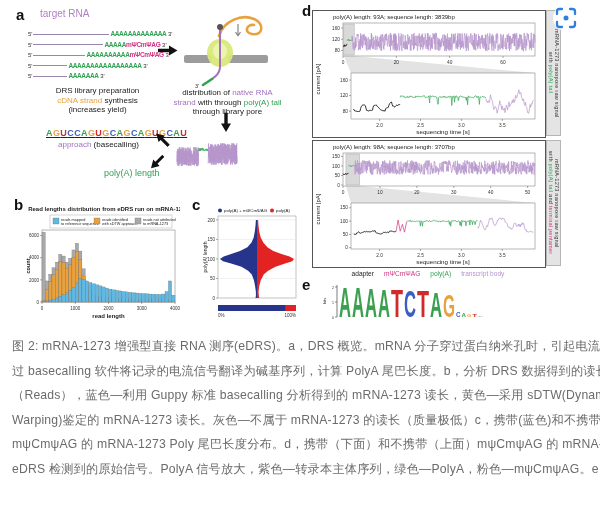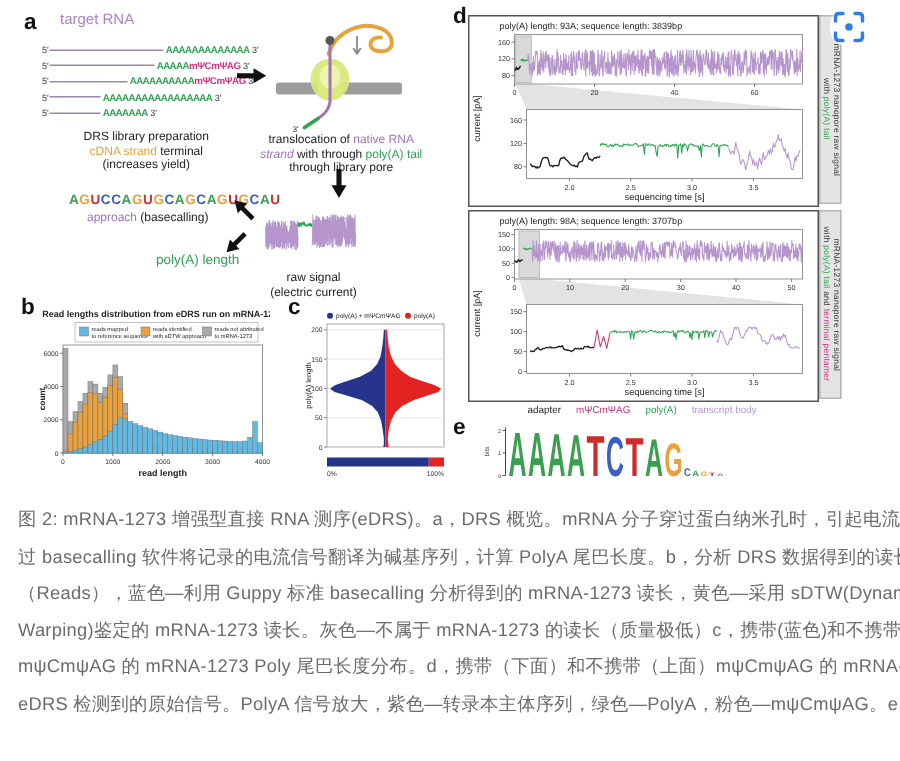--- a/index.html
+++ b/index.html
@@ -9,21 +9,21 @@
   .plabel{font-size:15px;font-weight:bold;color:#111;}
   
   .strand-row{white-space:nowrap;height:10.5px;line-height:10.5px;font-size:6.5px;}
   .strand-row .prime{color:#333;font-size:6px;}
   .strand-line{display:inline-block;border-top:1px solid #9b86ad;vertical-align:middle;margin:0 1px;}
   .tailA{color:#2fa352;font-weight:bold;letter-spacing:-0.4px;}
   .modseq{color:#d23280;font-weight:bold;letter-spacing:-0.3px;}
   .smalltext{font-size:8px;line-height:9.5px;text-align:center;color:#222;}
   .arrow{width:20px;height:13px;}
   .arrow svg{display:block;}
-  .seq-big{font-size:9px;font-weight:bold;letter-spacing:0.4px;white-space:nowrap;}
+  .seq-big{font-size:9px;font-weight:bold;letter-spacing:0.4px;white-space:nowrap;text-decoration:underline;}
   
   .sidestrip{width:15px;height:126px;background:#e4e4e4;border:1px solid #b5b5b5;
              display:flex;align-items:center;justify-content:center;box-sizing:border-box;}
   .sidestrip .vt{writing-mode:vertical-rl;font-size:5.6px;line-height:6.5px;text-align:center;
                  color:#333;letter-spacing:.2px;}
   .dlegend{width:232px;text-align:center;font-size:6.6px;white-space:nowrap;}
   .dlegend span{margin:0 5px;}
   
   .caption{width:580px;font-size:12.2px;line-height:24.5px;color:#6b6b6b;letter-spacing:.2px;}
   .caption div{white-space:nowrap;}
@@ -57,22 +57,22 @@
     <rect x="46" y="45" width="40" height="8" rx="2" fill="#9c9c9c"></rect>
     <ellipse cx="38" cy="43" rx="13" ry="14" fill="#d9e87b" opacity="0.95"></ellipse>
     <ellipse cx="38" cy="41" rx="7" ry="8" fill="#eef5b2" opacity="0.9"></ellipse>
     <path d="M38 18 L38 58 C 37 64 34 66 30 69" fill="none" stroke="#a173bd" stroke-width="2"></path>
     <path d="M30 69 L21 75" fill="none" stroke="#2fa352" stroke-width="2.6" stroke-linecap="round"></path>
     <circle cx="38" cy="17" r="3" fill="#555"></circle>
     <path d="M56 14 v12 m0 0 l-2.5 -4 m2.5 4 l2.5 -4" stroke="#888" stroke-width="1.2" fill="none"></path>
     <text x="13" y="78" font-size="5.5" fill="#333">3'</text>
   </svg>
 
-  <div class="abs smalltext" style="left:30px;top:86px;width:135px;"><span>DRS library preparation</span><br><span style="color: rgb(232, 161, 60); margin-top: 26px;">cDNA strand</span><span> terminal</span><br><span>(increases yield)</span></div>
-  <div class="abs smalltext" style="left:160px;top:88px;width:135px;"><span>translocation of </span><span style="color: rgb(161, 115, 189); text-align: center;">native RNA</span><br><span style="color: rgb(161, 115, 189); font-style: italic;">strand</span><span> with through </span><span style="color: rgb(47, 163, 82);">poly(A) tail</span><br><span>through library pore</span></div>
+  <div class="abs smalltext" style="left:30px;top:86px;width:135px;"><span>DRS library preparation</span><br><span style="color: rgb(232, 161, 60); margin-top: 26px;">cDNA strand</span><span> synthesis</span><br><span>(increases yield)</span></div>
+  <div class="abs smalltext" style="left:160px;top:88px;width:135px;"><span>distribution of </span><span style="color: rgb(161, 115, 189); text-align: center;">native RNA</span><br><span style="color: rgb(161, 115, 189);">strand</span><span> with through </span><span style="color: rgb(47, 163, 82);">poly(A) tail</span><br><span>through library pore</span></div>
 
   <div class="abs arrow" style="left:216px;top:116px;transform:rotate(90deg);">
     <svg width="20" height="13" viewBox="0 0 20 13">
         <path d="M0 4.8 h11 v-3.3 l8.5 5 -8.5 5 v-3.3 h-11 z" fill="#111"></path>
       </svg>
   </div>
 
   <div class="abs seq-big" style="left:46px;top:128px;" id="basecalled"><span style="color: rgb(58, 160, 80);">A</span><span style="color: rgb(232, 161, 60);">G</span><span style="color: rgb(207, 43, 43);">U</span><span style="color: rgb(59, 95, 192);">C</span><span style="color: rgb(59, 95, 192);">C</span><span style="color: rgb(58, 160, 80);">A</span><span style="color: rgb(232, 161, 60);">G</span><span style="color: rgb(207, 43, 43);">U</span><span style="color: rgb(232, 161, 60);">G</span><span style="color: rgb(59, 95, 192);">C</span><span style="color: rgb(58, 160, 80);">A</span><span style="color: rgb(232, 161, 60);">G</span><span style="color: rgb(59, 95, 192);">C</span><span style="color: rgb(58, 160, 80);">A</span><span style="color: rgb(232, 161, 60);">G</span><span style="color: rgb(207, 43, 43);">U</span><span style="color: rgb(232, 161, 60);">G</span><span style="color: rgb(59, 95, 192);">C</span><span style="color: rgb(58, 160, 80);">A</span><span style="color: rgb(207, 43, 43);">U</span></div>
   <div class="abs" style="left:58px;top:140px;font-size:8px;"><span style="color: rgb(161, 115, 189);">approach</span><span> (basecalling)</span></div>
 
@@ -86,21 +86,20 @@
         <path d="M0 4.8 h11 v-3.3 l8.5 5 -8.5 5 v-3.3 h-11 z" fill="#111"></path>
       </svg>
   </div>
 
   <svg class="abs" style="left:176px;top:136px;" width="62" height="36" id="mini-signal">
       <polyline points="1.0,16.9 1.1,15.3 1.2,25.9 1.3,18.2 1.3,28.5 1.4,18.8 1.5,16.3 1.6,21.4 1.7,12.8 1.8,25.8 1.9,15.2 1.9,15.9 2.0,17.5 2.1,29.9 2.2,21.2 2.3,24.4 2.4,12.9 2.5,24.6 2.5,15.7 2.6,16.3 2.7,25.3 2.8,29.8 2.9,14.9 3.0,26.2 3.1,24.9 3.1,27.8 3.2,21.1 3.3,11.1 3.4,25.4 3.5,28.6 3.6,13.9 3.7,24.1 3.7,22.3 3.8,11.2 3.9,24.9 4.0,22.7 4.1,26.0 4.2,13.5 4.3,16.3 4.3,13.3 4.4,20.3 4.5,14.7 4.6,17.7 4.7,27.5 4.8,17.9 4.9,19.1 4.9,24.1 5.0,15.2 5.1,18.5 5.2,30.0 5.3,12.3 5.4,23.6 5.5,23.4 5.5,13.4 5.6,25.4 5.7,26.8 5.8,14.2 5.9,24.8 6.0,11.0 6.1,29.9 6.1,23.4 6.2,15.6 6.3,24.1 6.4,17.5 6.5,28.7 6.6,28.6 6.7,16.0 6.7,20.1 6.8,25.3 6.9,12.3 7.0,29.2 7.1,16.1 7.2,11.8 7.3,24.7 7.3,19.9 7.4,13.7 7.5,13.9 7.6,19.0 7.7,11.8 7.8,16.7 7.9,19.8 7.9,28.0 8.0,24.5 8.1,20.0 8.2,27.2 8.3,25.3 8.4,15.4 8.5,27.5 8.5,28.6 8.6,23.9 8.7,14.7 8.8,17.8 8.9,22.2 9.0,28.3 9.1,24.6 9.1,11.8 9.2,23.9 9.3,16.7 9.4,15.9 9.5,28.2 9.6,15.1 9.7,12.3 9.7,18.5 9.8,28.0 9.9,23.2 10.0,22.4 10.1,29.2 10.2,22.1 10.3,12.5 10.3,24.2 10.4,15.4 10.5,29.2 10.6,14.5 10.7,28.2 10.8,20.3 10.9,14.3 10.9,26.1 11.0,18.7 11.1,28.2 11.2,23.2 11.3,17.4 11.4,25.3 11.5,17.1 11.5,25.6 11.6,25.3 11.7,11.3 11.8,17.8 11.9,21.5 12.0,15.9 12.1,29.4 12.1,18.3 12.2,17.6 12.3,29.8 12.4,27.4 12.5,23.8 12.6,23.7 12.7,17.8 12.7,11.9 12.8,18.8 12.9,13.5 13.0,15.3 13.1,24.7 13.2,28.9 13.3,26.9 13.3,29.4 13.4,25.8 13.5,13.1 13.6,21.5 13.7,29.4 13.8,15.2 13.9,18.9 13.9,24.7 14.0,13.0 14.1,15.3 14.2,11.5 14.3,26.6 14.4,24.9 14.5,14.7 14.5,24.9 14.6,24.5 14.7,15.5 14.8,30.1 14.9,17.5 15.0,20.0 15.1,25.0 15.1,25.5 15.2,17.4 15.3,14.6 15.4,19.3 15.5,18.5 15.6,17.3 15.7,22.0 15.7,19.2 15.8,26.3 15.9,28.1 16.0,23.0 16.1,20.6 16.2,29.0 16.3,18.5 16.3,21.4 16.4,21.2 16.5,22.8 16.6,20.6 16.7,23.3 16.8,25.3 16.9,21.8 16.9,20.1 17.0,17.5 17.1,23.3 17.2,25.5 17.3,15.0 17.4,28.9 17.5,23.1 17.5,16.9 17.6,27.7 17.7,27.5 17.8,11.1 17.9,28.6 18.0,20.2 18.1,22.6 18.1,27.6 18.2,26.2 18.3,11.3 18.4,22.6 18.5,29.6 18.6,18.4 18.7,17.0 18.7,15.4 18.8,20.2 18.9,25.8 19.0,26.5 19.1,13.5 19.2,11.7 19.3,20.4 19.3,28.1 19.4,17.1 19.5,20.7 19.6,24.2 19.7,28.1 19.8,20.8 19.9,11.2 19.9,20.2 20.0,26.7 20.1,25.7 20.2,11.8 20.3,26.3 20.4,15.0 20.5,16.2 20.5,18.8 20.6,30.1 20.7,21.9 20.8,12.5 20.9,30.1 21.0,15.5 21.1,20.6 21.1,19.5 21.2,21.7 21.3,24.0 21.4,17.5 21.5,13.6 21.6,25.0 21.7,23.2 21.7,30.1 21.8,24.8 21.9,14.5 22.0,20.6 22.1,13.8 22.2,11.4 22.3,20.5 22.3,17.7 22.4,28.6 22.5,28.1 22.6,20.5" fill="none" stroke="#b695cc" stroke-width="0.7" stroke-linejoin="round"></polyline>
       <polyline points="22.6,14.2 22.8,14.9 23.0,13.3 23.2,12.1 23.5,14.6 23.7,15.1 23.9,12.9 24.1,13.1 24.3,13.3 24.5,12.8 24.7,15.0 24.9,12.2 25.2,14.1 25.4,13.5 25.6,12.7 25.8,13.0 26.0,13.4 26.2,12.6 26.4,11.9 26.7,14.3 26.9,14.1 27.1,12.3 27.3,13.9 27.5,13.7 27.7,14.4 27.9,14.7 28.1,13.8 28.4,14.9 28.6,14.2 28.8,14.2 29.0,14.1 29.2,14.6 29.4,13.2 29.6,13.1 29.9,14.2 30.1,13.4 30.3,14.0 30.5,14.3 30.7,13.8 30.9,12.7 31.1,14.6 31.3,15.1 31.6,13.3 31.8,13.5 32.0,14.6 32.2,14.8" fill="none" stroke="#2fa352" stroke-width="0.7" stroke-linejoin="round"></polyline>
       <polyline points="32.2,27.6 32.3,21.8 32.4,19.0 32.5,12.4 32.5,7.4 32.6,21.9 32.7,14.7 32.8,17.3 32.9,17.4 33.0,11.0 33.1,26.4 33.1,18.3 33.2,16.3 33.3,20.2 33.4,16.3 33.5,27.0 33.6,26.8 33.7,17.9 33.7,13.3 33.8,10.7 33.9,18.7 34.0,24.6 34.1,27.2 34.2,25.8 34.3,15.6 34.3,22.6 34.4,25.3 34.5,9.7 34.6,23.0 34.7,7.9 34.8,8.4 34.9,18.5 34.9,25.5 35.0,23.1 35.1,8.9 35.2,10.0 35.3,28.8 35.4,22.1 35.5,8.6 35.5,8.5 35.6,18.1 35.7,20.4 35.8,24.6 35.9,22.5 36.0,10.4 36.1,27.5 36.1,20.7 36.2,17.8 36.3,17.5 36.4,8.6 36.5,18.0 36.6,24.0 36.7,26.6 36.7,13.8 36.8,15.7 36.9,12.2 37.0,9.5 37.1,28.9 37.2,21.8 37.3,18.7 37.3,25.7 37.4,21.1 37.5,11.2 37.6,24.8 37.7,16.5 37.8,28.4 37.9,28.2 37.9,22.5 38.0,14.8 38.1,11.1 38.2,26.4 38.3,15.7 38.4,14.7 38.5,19.5 38.5,16.1 38.6,23.2 38.7,26.4 38.8,28.6 38.9,10.7 39.0,8.6 39.1,19.2 39.1,8.9 39.2,25.5 39.3,20.4 39.4,16.9 39.5,19.5 39.6,26.9 39.7,28.3 39.7,9.7 39.8,8.5 39.9,19.3 40.0,17.4 40.1,15.2 40.2,22.6 40.3,10.1 40.3,28.3 40.4,16.2 40.5,18.8 40.6,15.5 40.7,17.0 40.8,11.8 40.9,14.4 40.9,10.4 41.0,26.1 41.1,10.5 41.2,11.1 41.3,11.7 41.4,15.9 41.5,27.0 41.5,10.7 41.6,20.1 41.7,10.7 41.8,17.2 41.9,23.1 42.0,24.5 42.1,11.7 42.1,8.1 42.2,23.1 42.3,8.1 42.4,24.4 42.5,27.6 42.6,8.9 42.7,13.2 42.7,18.5 42.8,13.6 42.9,10.5 43.0,17.6 43.1,17.0 43.2,16.1 43.3,19.1 43.3,24.7 43.4,23.5 43.5,26.9 43.6,9.2 43.7,23.6 43.8,22.2 43.9,27.0 43.9,20.8 44.0,27.2 44.1,21.6 44.2,26.2 44.3,9.0 44.4,12.7 44.5,11.0 44.5,23.3 44.6,22.6 44.7,7.2 44.8,18.6 44.9,16.7 45.0,13.8 45.1,13.9 45.1,25.1 45.2,18.0 45.3,22.3 45.4,28.6 45.5,10.3 45.6,13.1 45.7,28.2 45.7,7.7 45.8,15.5 45.9,9.9 46.0,28.9 46.1,8.0 46.2,24.1 46.3,15.6 46.3,13.6 46.4,17.1 46.5,7.2 46.6,16.3 46.7,12.0 46.8,7.8 46.9,22.4 46.9,13.7 47.0,20.7 47.1,18.1 47.2,17.0 47.3,12.3 47.4,26.8 47.5,21.0 47.5,10.8 47.6,14.9 47.7,7.4 47.8,19.3 47.9,22.6 48.0,11.1 48.1,21.8 48.1,20.9 48.2,16.6 48.3,27.3 48.4,24.8 48.5,27.1 48.6,16.8 48.7,7.7 48.7,20.8 48.8,7.8 48.9,27.0 49.0,8.5 49.1,23.7 49.2,28.3 49.3,8.6 49.3,17.4 49.4,24.9 49.5,20.0 49.6,11.1 49.7,8.9 49.8,21.5 49.9,16.8 49.9,26.3 50.0,18.4 50.1,28.5 50.2,23.0 50.3,9.6 50.4,12.3 50.5,17.7 50.5,14.8 50.6,23.7 50.7,26.9 50.8,10.2 50.9,15.0 51.0,8.8 51.1,14.4 51.1,28.2 51.2,21.8 51.3,24.0 51.4,11.6 51.5,24.8 51.6,24.6 51.7,26.9 51.7,7.9 51.8,27.5 51.9,8.6 52.0,13.5 52.1,12.7 52.2,20.2 52.3,25.2 52.3,24.7 52.4,11.1 52.5,9.1 52.6,19.2 52.7,16.7 52.8,12.4 52.9,11.9 52.9,19.2 53.0,8.3 53.1,21.7 53.2,17.8 53.3,11.8 53.4,22.1 53.5,17.7 53.5,19.7 53.6,12.3 53.7,23.3 53.8,22.0 53.9,20.4 54.0,8.8 54.1,23.5 54.1,12.6 54.2,25.4 54.3,18.0 54.4,15.8 54.5,27.6 54.6,28.7 54.7,25.4 54.7,28.5 54.8,23.7 54.9,27.2 55.0,25.4 55.1,19.0 55.2,18.8 55.3,11.1 55.3,9.1 55.4,13.8 55.5,23.7 55.6,10.1 55.7,26.8 55.8,7.2 55.9,22.0 55.9,11.2 56.0,25.3 56.1,13.9 56.2,10.1 56.3,9.7 56.4,28.2 56.5,28.5 56.5,19.2 56.6,13.4 56.7,8.7 56.8,7.3 56.9,25.7 57.0,22.1 57.1,13.9 57.1,8.1 57.2,20.3 57.3,25.4 57.4,26.5 57.5,15.6 57.6,20.0 57.7,7.4 57.7,16.6 57.8,22.6 57.9,8.0 58.0,13.0 58.1,9.2 58.2,16.3 58.3,17.9 58.3,26.3 58.4,10.7 58.5,11.1 58.6,28.3 58.7,9.3 58.8,24.4 58.9,9.1 58.9,24.7 59.0,9.2 59.1,9.2 59.2,20.3 59.3,18.6 59.4,9.6 59.5,28.3 59.5,15.7 59.6,17.4 59.7,25.3 59.8,17.6 59.9,14.5 60.0,17.9 60.1,10.3 60.1,28.0 60.2,10.8 60.3,9.5 60.4,9.4 60.5,20.2 60.6,23.2 60.7,28.0 60.7,7.4 60.8,24.8 60.9,26.5 61.0,19.9" fill="none" stroke="#b695cc" stroke-width="0.7" stroke-linejoin="round"></polyline>
     </svg>
   <div class="abs" style="left:104px;top:168px;font-size:9px;"><span style="color: rgb(47, 163, 82);">poly(A) length</span></div>
-  <div class="abs smalltext" style="left:172px;top:180px;width:74px;"><span>raw signal</span><br><span>(electric current)</span></div>
 
   <div class="abs plabel" style="left:14px;top:196px;">b</div>
   <svg class="abs" style="left:24px;top:204px;" width="156" height="118" id="hist-svg">
       <text x="84.5" y="7" font-size="6" text-anchor="middle" fill="#222" font-weight="bold">Read lengths distribution from eDRS run on mRNA-1273</text>
       <rect x="18" y="26" width="133" height="72" fill="#fff" stroke="#888" stroke-width="0.6"></rect>
       <line x1="16" y1="98" x2="18" y2="98" stroke="#555" stroke-width="0.5"></line>
       <text x="15" y="99.7" font-size="4.5" text-anchor="end" fill="#333">0</text>
       <line x1="16" y1="75.84615384615384" x2="18" y2="75.84615384615384" stroke="#555" stroke-width="0.5"></line>
       <text x="15" y="77.54615384615384" font-size="4.5" text-anchor="end" fill="#333">2000</text>
       <line x1="16" y1="53.69230769230769" x2="18" y2="53.69230769230769" stroke="#555" stroke-width="0.5"></line>

